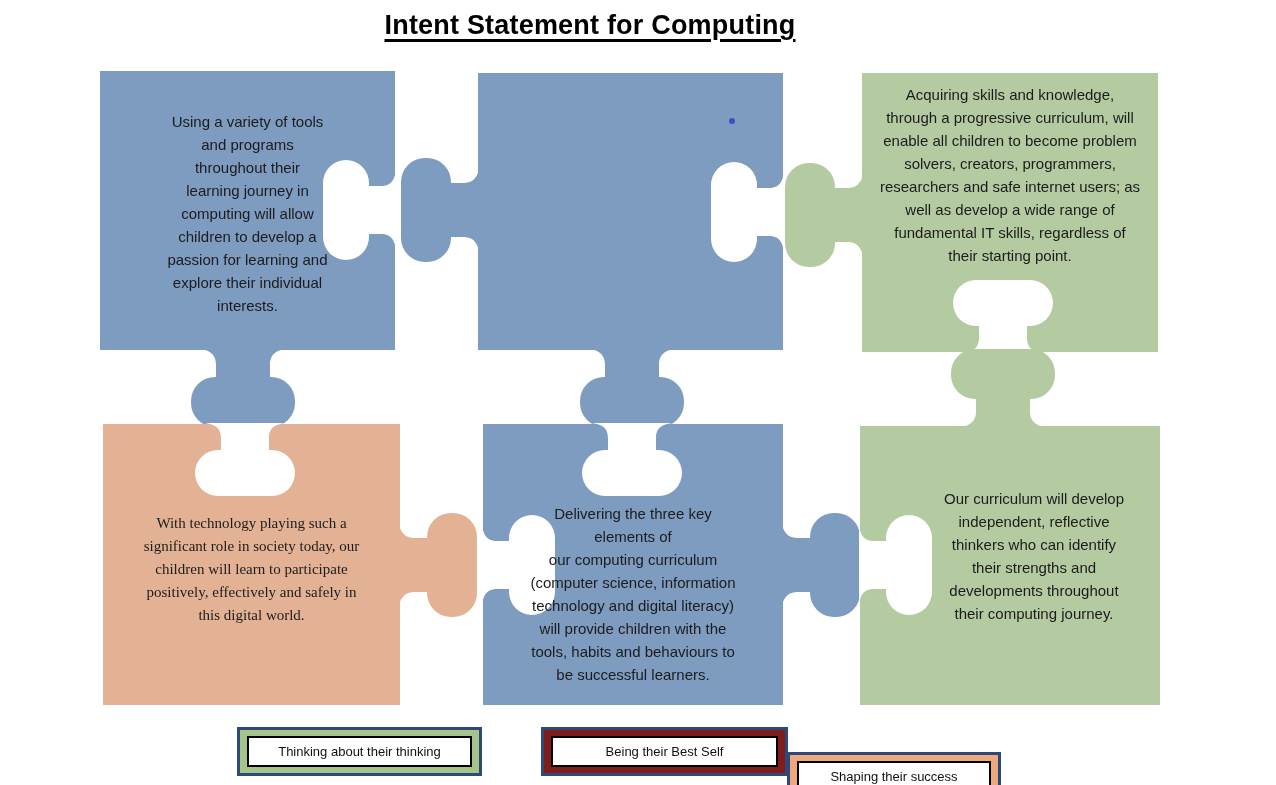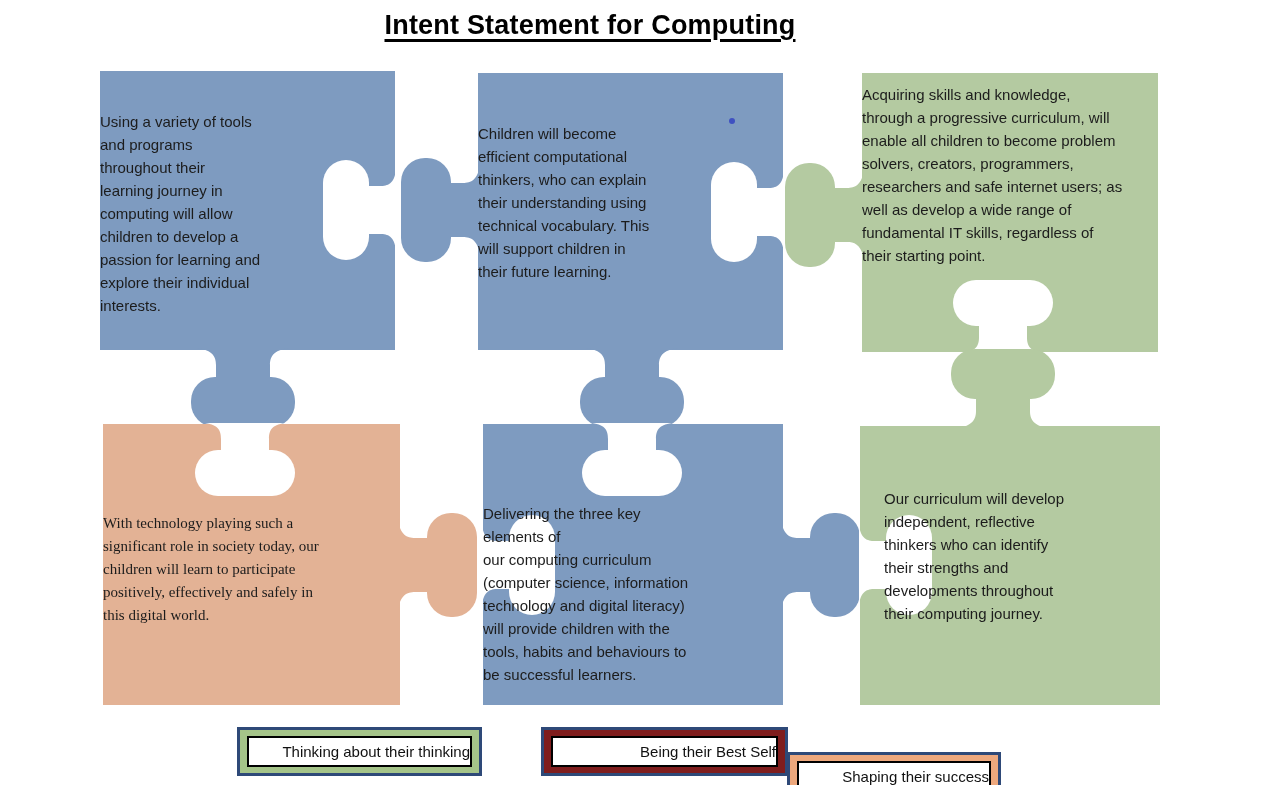--- a/index.html
+++ b/index.html
@@ -19,36 +19,36 @@
     text-decoration:underline;
     text-decoration-thickness:3px;
     text-underline-offset:5px;
     letter-spacing:0.2px;
   }
   #puzzle-svg{position:absolute;left:0;top:0;}
   .piece-text{
     position:absolute;
     font-size:15px;line-height:23px;
     color:#1c1c1c;
-    text-align:left;
+    text-align:center;
     white-space:pre-line;
   }
   .legend-box{
     position:absolute;
     box-sizing:border-box;
     border:3px solid #2E4978;
     padding:6px 7px;
     display:flex;align-items:stretch;justify-content:stretch;
   }
   .legend-inner{
     flex:1;
     background:#fff;
     border:2px solid #000;
-    display:flex;align-items:center;justify-content:flex-end;
-    font-size:15px;color:#111;
+    display:flex;align-items:center;justify-content:center;
+    font-size:13px;color:#111;
     white-space:nowrap;
   }
 </style>
 </head>
 <body>
 
 <div id="stage">
 
   <div id="title-bar">
     <span>Intent Statement for Computing</span>
@@ -111,27 +111,20 @@
   <div class="piece-text" style="left:100px;top:110px;width:295px;">Using a variety of tools
 and programs
 throughout their
 learning journey in
 computing will allow
 children to develop a
 passion for learning and
 explore their individual
 interests.</div>
 
-  <div class="piece-text" style="left:478px;top:122px;width:305px;">Children will become
-efficient computational
-thinkers, who can explain
-their understanding using
-technical vocabulary. This
-will support children in
-their future learning.</div>
 
   <div class="piece-text" style="left:862px;top:83px;width:296px;">Acquiring skills and knowledge,
 through a progressive curriculum, will
 enable all children to become problem
 solvers, creators, programmers,
 researchers and safe internet users; as
 well as develop a wide range of
 fundamental IT skills, regardless of
 their starting point.</div>
 

